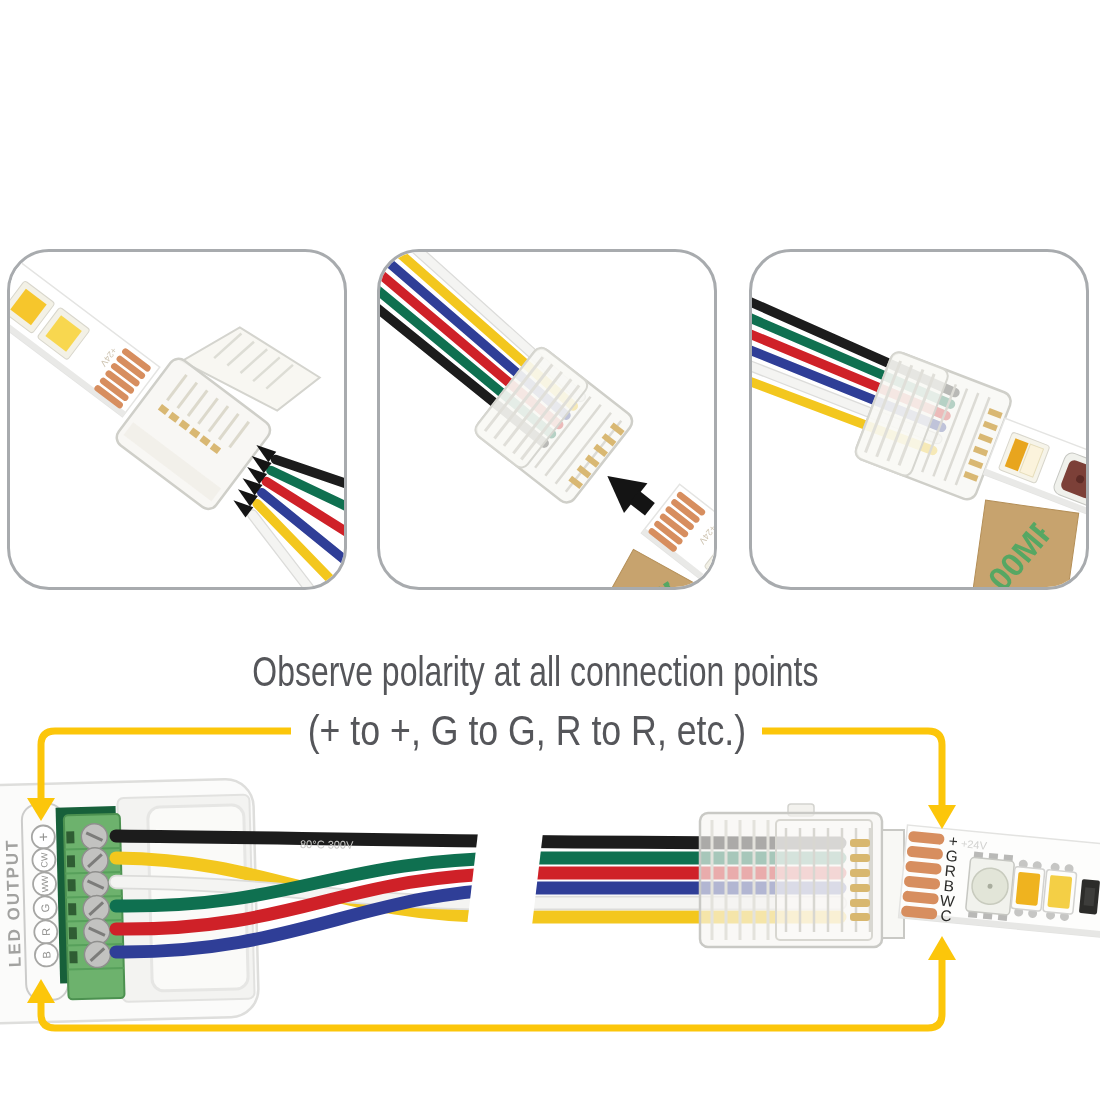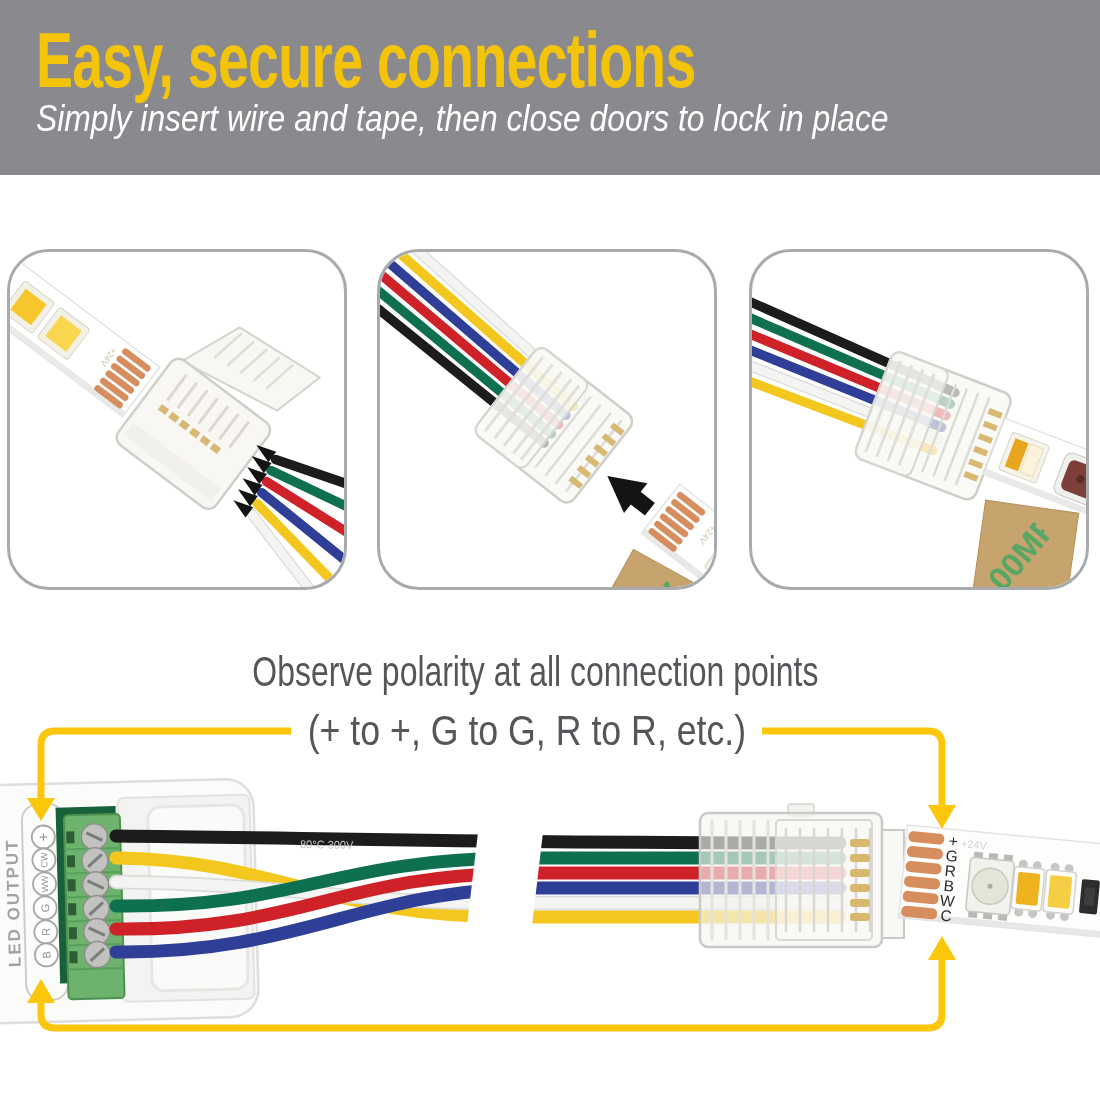--- a/index.html
+++ b/index.html
@@ -25,24 +25,20 @@
   .note2{top:707px;left:-23px;font-size:42px;}
   .note2 span{transform:scaleX(0.85);}
   .diagram-svg{position:absolute;left:0;top:630px;}
   svg text{font-family:"Liberation Sans",sans-serif;}
 </style>
 </head>
 <body>
 
 <div class="page">
 
-  <div class="banner">
-    <div class="banner-title">Easy, secure connections</div>
-    <div class="banner-sub">Simply insert wire and tape, then close doors to lock in place</div>
-  </div>
 
   <div class="panel" id="panel1">
     <svg width="334" height="335" viewBox="0 0 334 335">
       <g transform="rotate(37 166 170)">
 
         <g>
           <rect x="-95" y="136" width="215" height="62" fill="#ffffff" stroke="#e4e4e2" stroke-width="1.5"></rect>
           <rect x="-95" y="192" width="215" height="6" fill="#e9e9e7"></rect>
           <rect x="-40" y="148" width="38" height="38" rx="3" fill="#f3f1e6" stroke="#d8d6cc"></rect>
           <rect x="-34" y="154" width="26" height="26" fill="#f6c62c"></rect>

